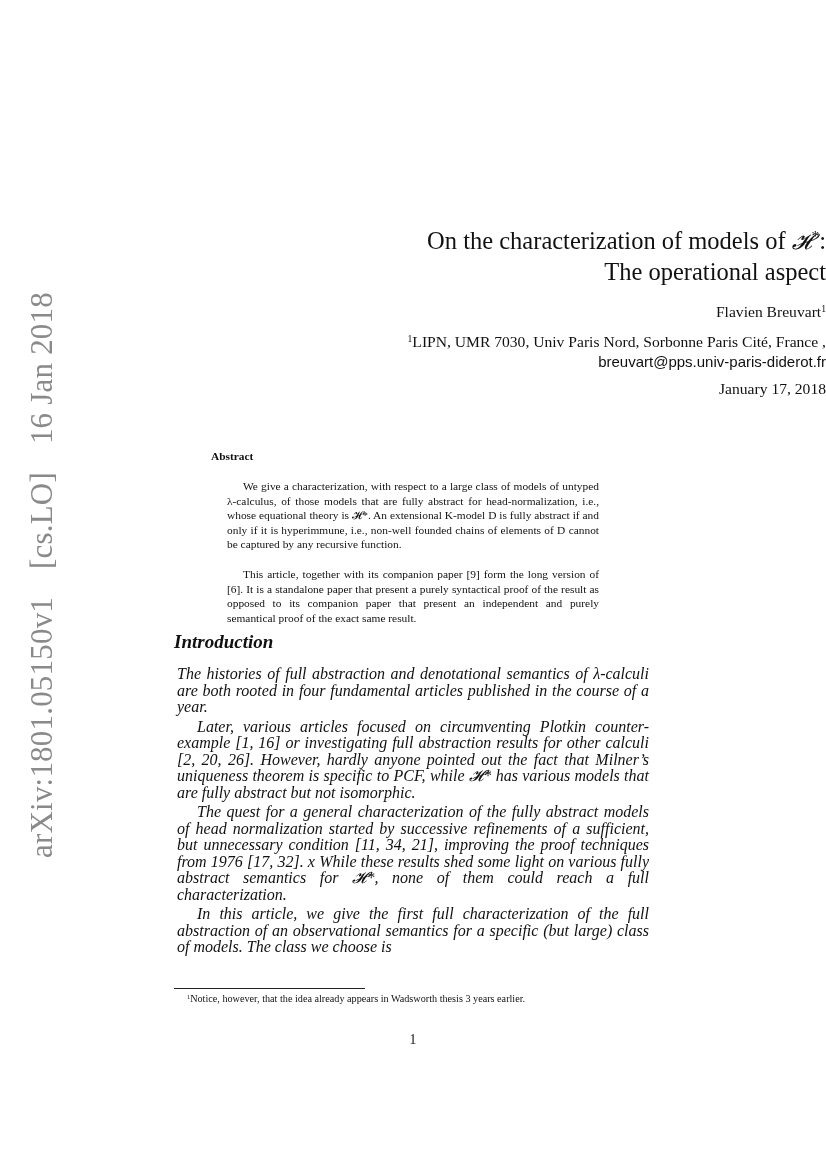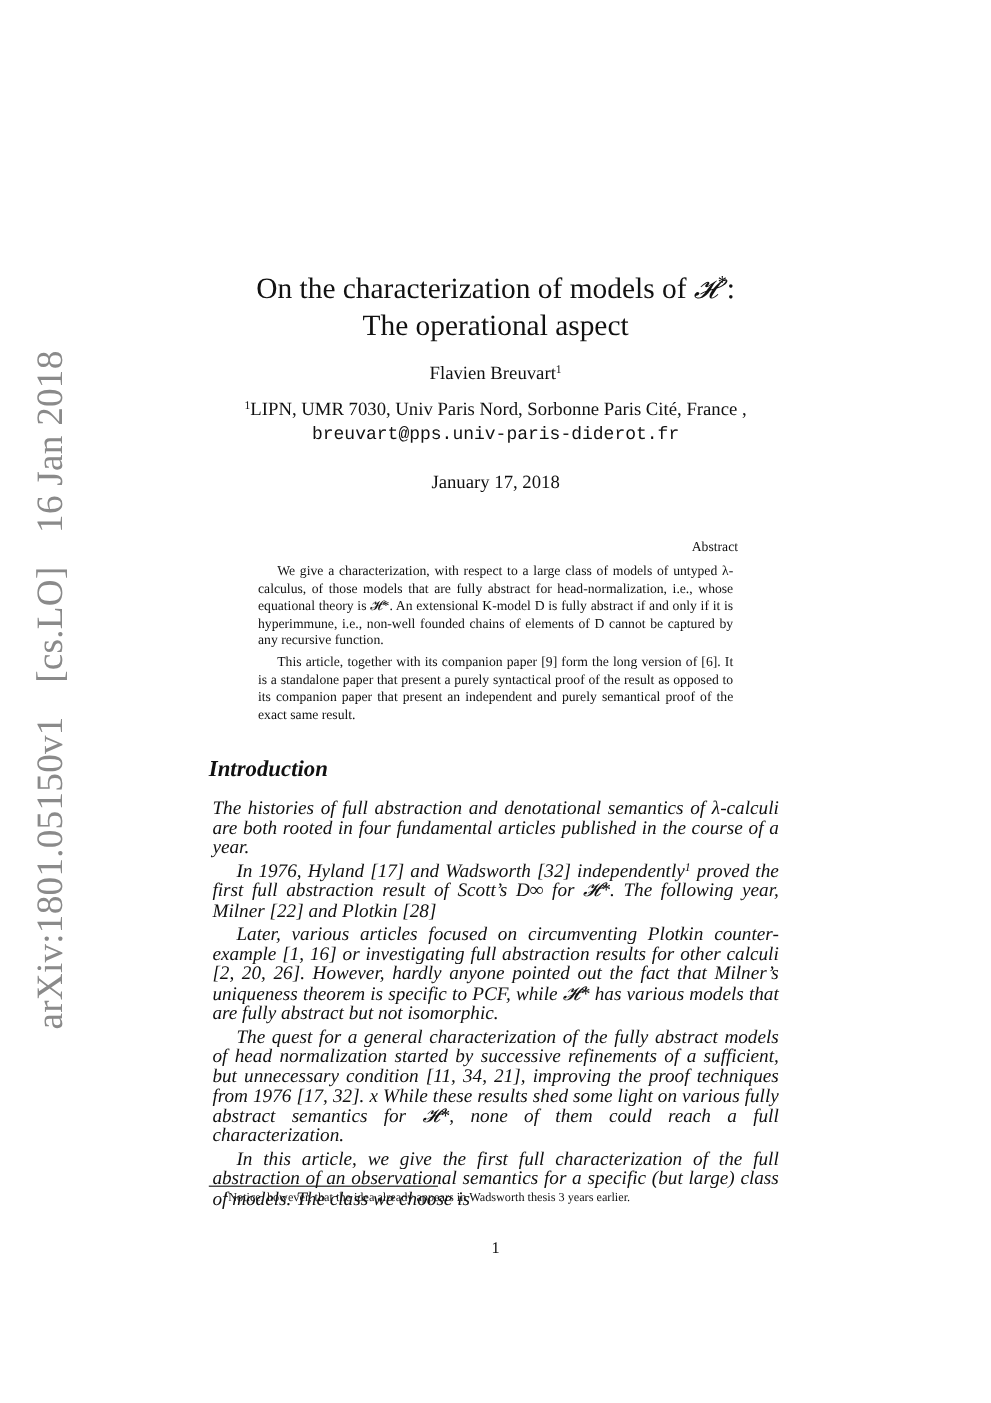--- a/index.html
+++ b/index.html
@@ -27,21 +27,21 @@
       color: #8a8a8a;
       letter-spacing: 0.2px;
       width: 520px;
     }
     .stamp span { margin-right: 20px; }
     .title-block {
       position: absolute;
       left: 0;
       width: 826px;
       top: 226px;
-      text-align: center;
+      text-align: right;
     }
     .title {
       font-size: 24.5px;
       line-height: 30px;
       margin: 0;
       font-weight: normal;
     }
     .script-h {
       font-family: "DejaVu Serif", serif;
       font-style: italic;
@@ -52,45 +52,45 @@
       margin-top: 15px;
       font-size: 15.6px;
       line-height: 20px;
     }
     .affil {
       margin-top: 10px;
       font-size: 15.6px;
       line-height: 20px;
     }
     .email {
-      font-family: Liberation Mono, monospace;
+      font-family: Liberation Sans, sans-serif;
       font-size: 15px;
       line-height: 20px;
     }
     .date {
-      margin-top: 20px;
+      margin-top: 7px;
       font-size: 15.6px;
       line-height: 20px;
     }
     .abstract {
       position: absolute;
       left: 211px;
       width: 404px;
       top: 449px;
       font-size: 11.4px;
       line-height: 14.4px;
       text-align: justify;
     }
     .abstract h2 {
       font-size: 11.4px;
-      font-weight: normal;
-      text-align: right;
+      font-weight: bold;
+      text-align: left;
       margin: 0 0 6px 0;
     }
-    .abstract p { margin: 4px; text-indent: 16px; }
+    .abstract p { margin: 16px; text-indent: 16px; }
     .main {
       position: absolute;
       left: 174px;
       width: 478px;
       top: 630px;
       font-style: italic;
     }
     .section-title {
       font-size: 19px;
       font-weight: bold;
@@ -157,21 +157,20 @@
 
 <div class="abstract">
   <h2>Abstract</h2>
   <p>We give a characterization, with respect to a large class of models of untyped λ-calculus, of those models that are fully abstract for head-normalization, i.e., whose equational theory is 𝓗*.  An extensional K-model D is fully abstract if and only if it is hyperimmune, i.e., non-well founded chains of elements of D cannot be captured by any recursive function.</p>
   <p>This article, together with its companion paper [9] form the long version of [6]. It is a standalone paper that present a purely syntactical proof of the result as opposed to its companion paper that present an independent and purely semantical proof of the exact same result.</p>
 </div>
 
 <div class="main">
   <h2 class="section-title">Introduction</h2>
   <p>The histories of full abstraction and denotational semantics of λ-calculi are both rooted in four fundamental articles published in the course of a year.</p>
-  <p class="indent"><span>In 1976, Hyland [17] and Wadsworth [32] independently</span><sup>1</sup><span> proved the first full abstraction result of Scott’s D∞ for 𝓗*. The following year, Milner [22] and Plotkin [28]</span></p>
   <p class="indent">Later, various articles focused on circumventing Plotkin counter-example [1, 16] or investigating full abstraction results for other calculi [2, 20, 26].  However, hardly anyone pointed out the fact that Milner’s uniqueness theorem is specific to PCF, while 𝓗* has various models that are fully abstract but not isomorphic.</p>
   <p class="indent">The quest for a general characterization of the fully abstract models of head normalization started by successive refinements of a sufficient, but unnecessary condition [11, 34, 21], improving the proof techniques from 1976 [17, 32]. x While these results shed some light on various fully abstract semantics for 𝓗*, none of them could reach a full characterization.</p>
   <p class="indent">In this article, we give the first full characterization of the full abstraction of an observational semantics for a specific (but large) class of models. The class we choose is</p>
 </div>
 
 <div class="footnote-rule"></div>
 <div class="footnote">
   <sup>1</sup><span>Notice, however, that the idea already appears in Wadsworth thesis 3 years earlier.</span>
 </div>
 

